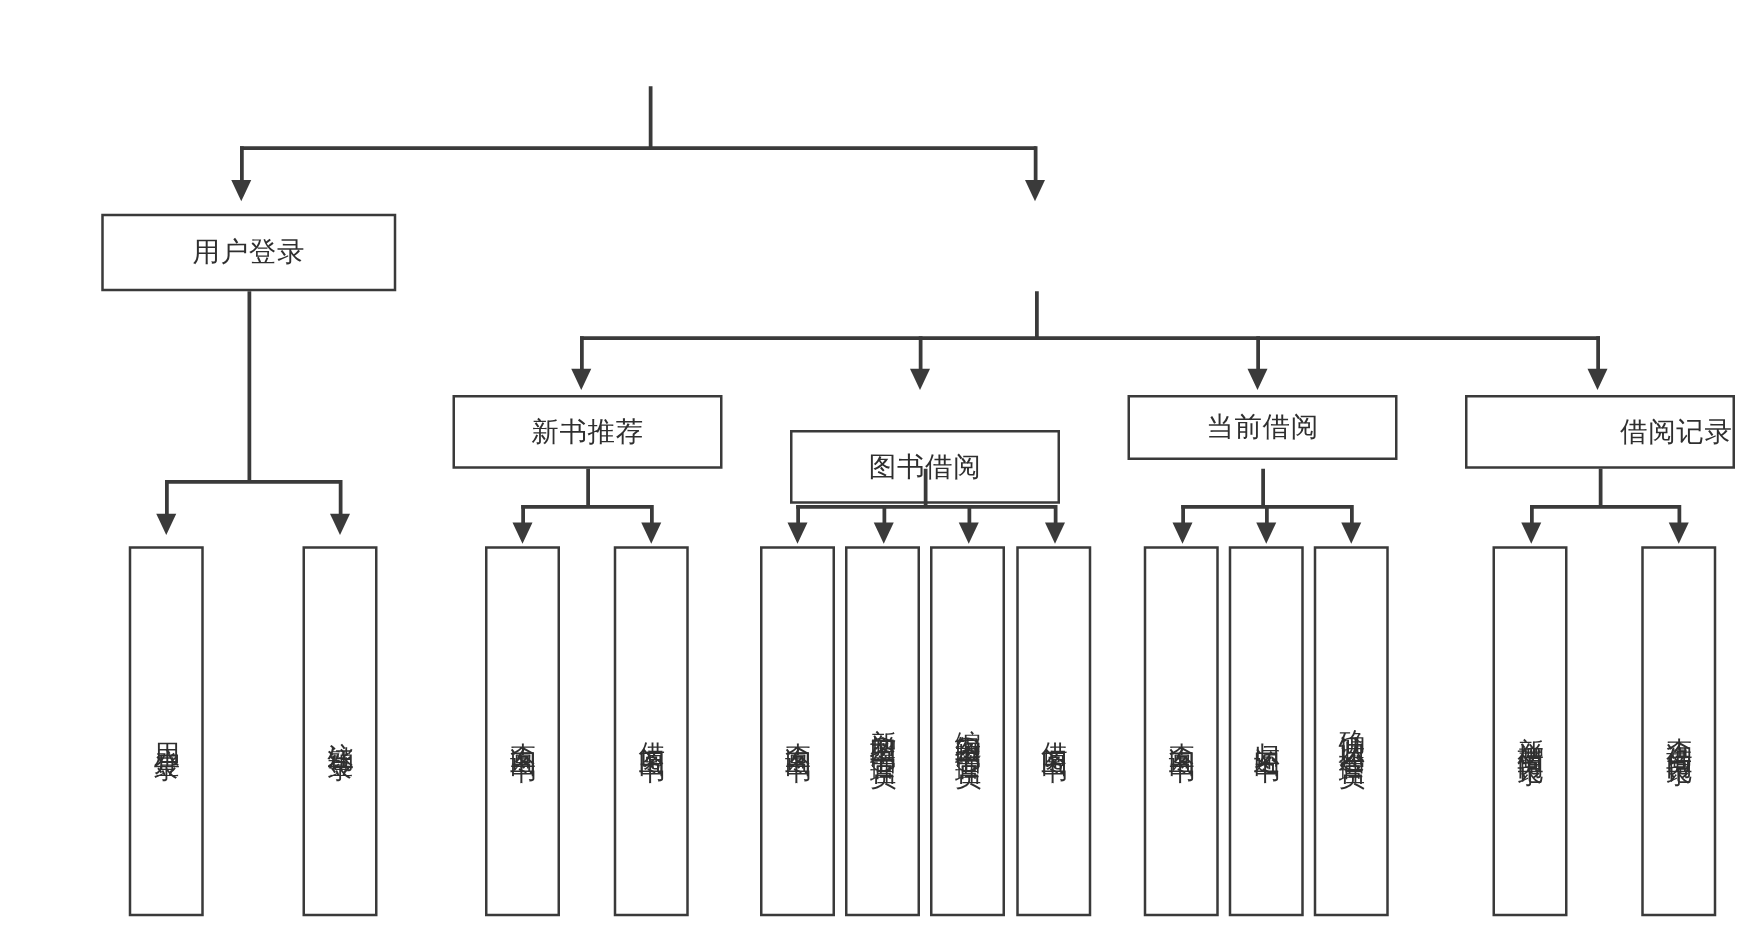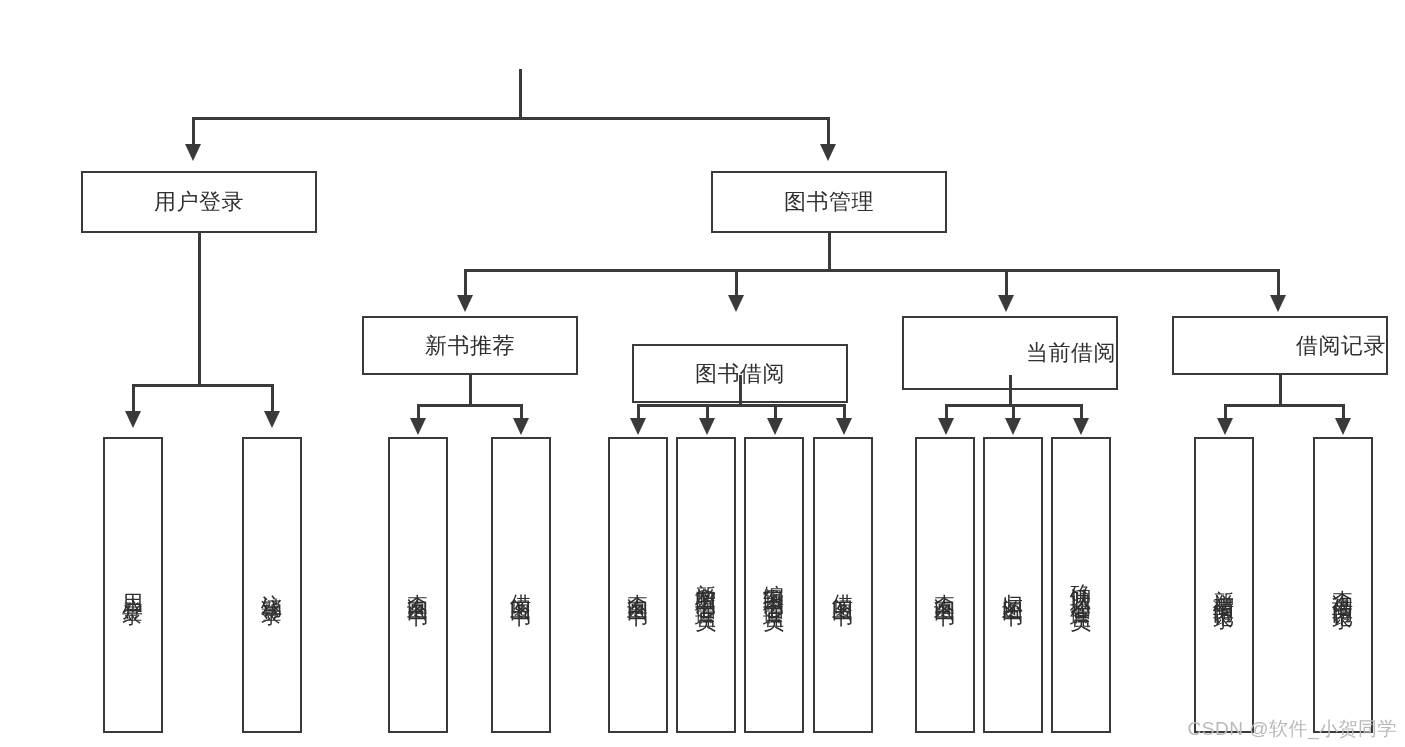--- a/index.html
+++ b/index.html
@@ -89,23 +89,20 @@
 
   <div class="hline" style="left:192px; top:117px; width:637px;"></div>
 
   <div class="vline" style="left:192px; top:117px; height:27px;"></div>
   <div class="arrow" style="left:185px; top:144px;"></div>
   <div class="vline" style="left:827px; top:117px; height:27px;"></div>
   <div class="arrow" style="left:820px; top:144px;"></div>
 
   <div class="node level2" style="left:81px; top:171px; width:236px; height:62px;">
     <span class="label">用户登录</span>
-  </div>
-  <div class="node level2" style="left:711px; top:171px; width:236px; height:62px;">
-    <span class="label">图书管理</span>
   </div>
 
   <div class="vline" style="left:198px; top:233px; height:152px;"></div>
   <div class="hline" style="left:132px; top:384px; width:141px;"></div>
   <div class="vline" style="left:132px; top:384px; height:28px;"></div>
   <div class="arrow" style="left:125px; top:411px;"></div>
   <div class="vline" style="left:271px; top:384px; height:28px;"></div>
   <div class="arrow" style="left:264px; top:411px;"></div>
 
   <div class="vline" style="left:828px; top:233px; height:37px;"></div>
@@ -118,21 +115,21 @@
   <div class="arrow" style="left:998px; top:295px;"></div>
   <div class="vline" style="left:1277px; top:269px; height:27px;"></div>
   <div class="arrow" style="left:1270px; top:295px;"></div>
 
   <div class="node level3" style="left:362px; top:316px; width:216px; height:59px;">
     <span class="label">新书推荐</span>
   </div>
   <div class="node level3" style="left:632px; top:316px; width:216px; height:59px;margin-top:28px;">
     <span class="label">图书借阅</span>
   </div>
-  <div class="node level3" style="left:902px; top:316px; width:216px; height:74px;justify-content:flex-end;">
+  <div class="node level3" style="left:902px; top:316px; width:216px; height:52px;">
     <span class="label">当前借阅</span>
   </div>
   <div class="node level3" style="left:1172px; top:316px; width:216px; height:59px;justify-content:flex-end;">
     <span class="label">借阅记录</span>
   </div>
 
   <div class="vline" style="left:469px; top:375px; height:30px;"></div>
   <div class="hline" style="left:417px; top:404px; width:105px;"></div>
   <div class="vline" style="left:417px; top:404px; height:15px;"></div>
   <div class="arrow" style="left:410px; top:418px;"></div>
@@ -203,15 +200,14 @@
     <span class="label">确认归还（管理员）</span>
   </div>
 
   <div class="node leaf" style="left:1194px; top:437px; width:60px; height:296px;">
     <span class="label">新增借阅记录</span>
   </div>
   <div class="node leaf" style="left:1313px; top:437px; width:60px; height:296px;">
     <span class="label">查询借阅记录</span>
   </div>
 
-  <div id="watermark">CSDN @软件_小贺同学</div>
 
 </div>
 
 </body></html>

